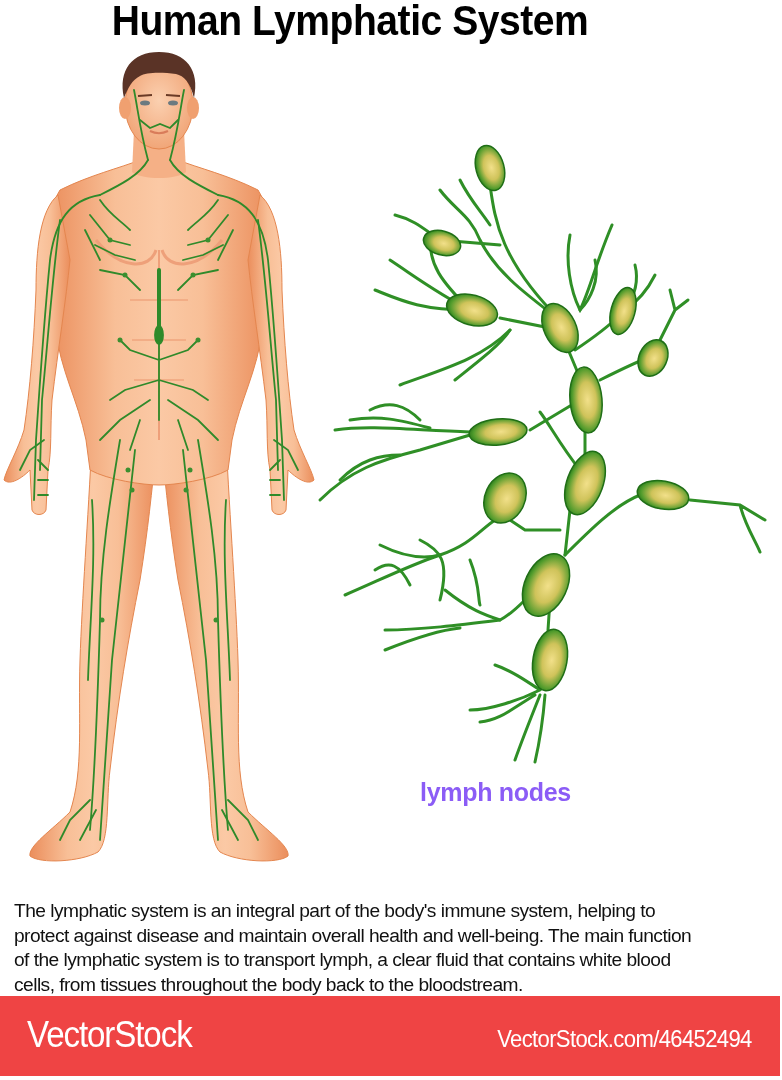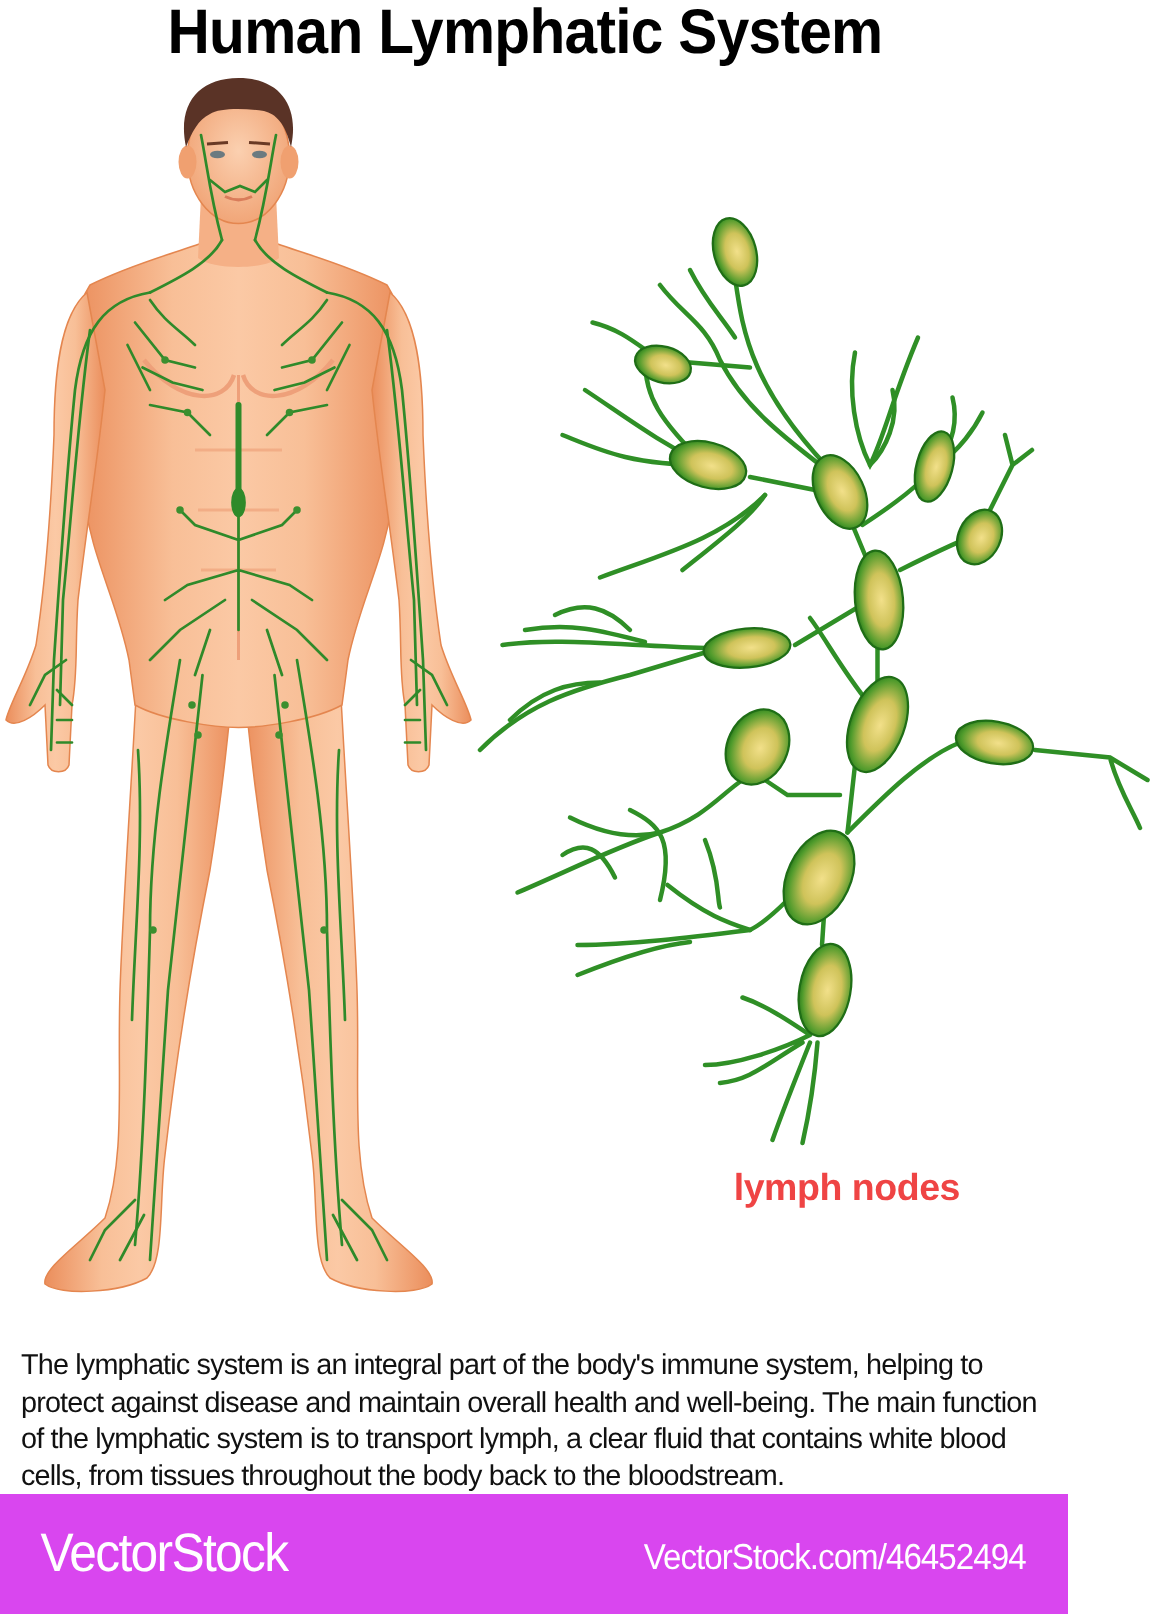--- a/index.html
+++ b/index.html
@@ -7,31 +7,31 @@
   .title {
     position: absolute; left: 0; top: -4px; width: 700px; text-align: center;
     font-family: "Liberation Sans", "DejaVu Sans", sans-serif; font-weight: 700;
     font-size: 42px; letter-spacing: -0.5px; color: #000; line-height: 50px;
     transform: scaleX(0.93); transform-origin: 350px 0;
   }
   .figure-area { position: absolute; left: 0; top: 50px; width: 782px; height: 820px; }
   .body-svg { position: absolute; left: 0; top: 0; }
   .nodes-svg { position: absolute; left: 0; top: 0; }
   .nodes-label {
-    position: absolute; left: 420px; top: 778px; width: 220px; text-align: right;
-    font-weight: 700; font-size: 25px; color: #ef4444; letter-spacing: -0.3px;
+    position: absolute; left: 420px; top: 778px; width: 220px; text-align: left;
+    font-weight: 700; font-size: 25px; color: #8b5cf6; letter-spacing: -0.3px;
   }
   .description {
     position: absolute; left: 14px; top: 899px; width: 780px;
     font-size: 19.2px; line-height: 24.6px; color: #111; letter-spacing: -0.55px;
     white-space: nowrap;
   }
   .description span { display: block; }
   .footer {
-    position: absolute; left: 0; top: 996px; width: 712px; height: 80px; background: #d946ef;
+    position: absolute; left: 0; top: 996px; width: 780px; height: 80px; background: #ef4444;
   }
   .footer .brand {
     position: absolute; left: 27px; top: 18px; color: #fff; font-size: 36px;
     letter-spacing: -1.2px; transform: scaleX(0.92); transform-origin: left;
   }
   .footer .link {
     position: absolute; right: 28px; top: 29px; color: #fff; font-size: 24px;
     letter-spacing: -0.7px; transform: scaleX(0.92); transform-origin: right;
   }
 </style>

